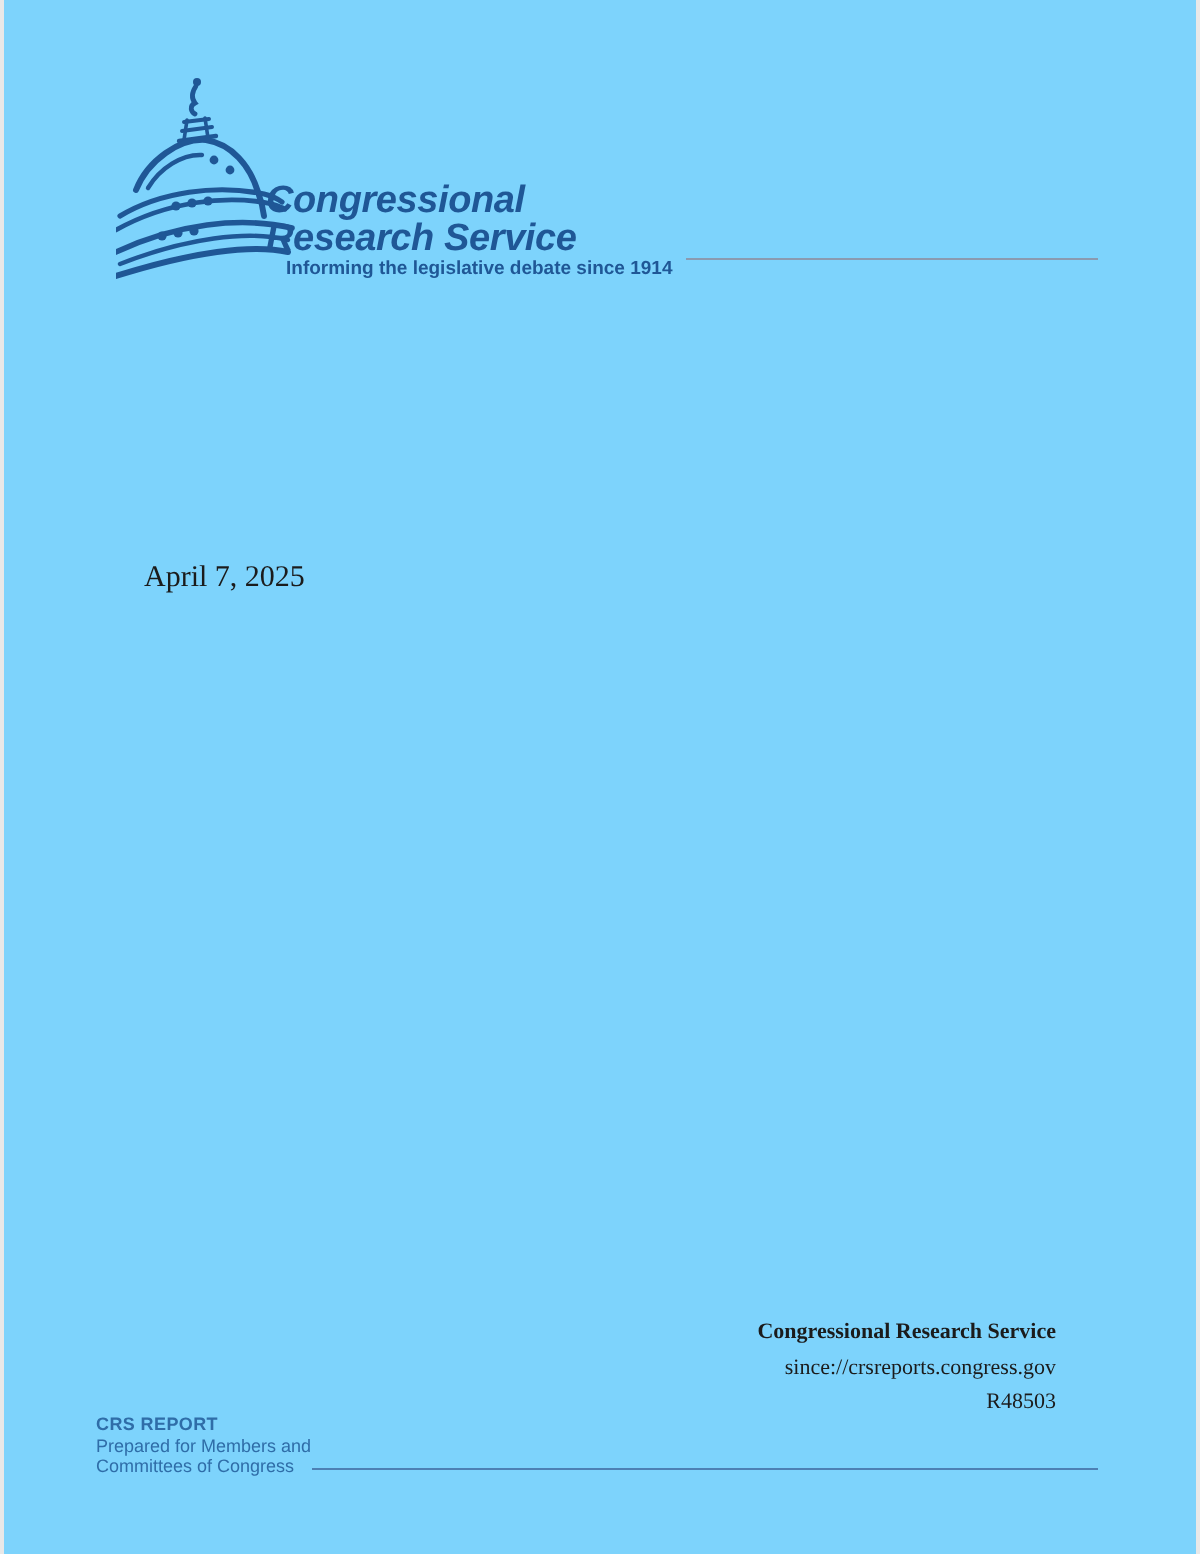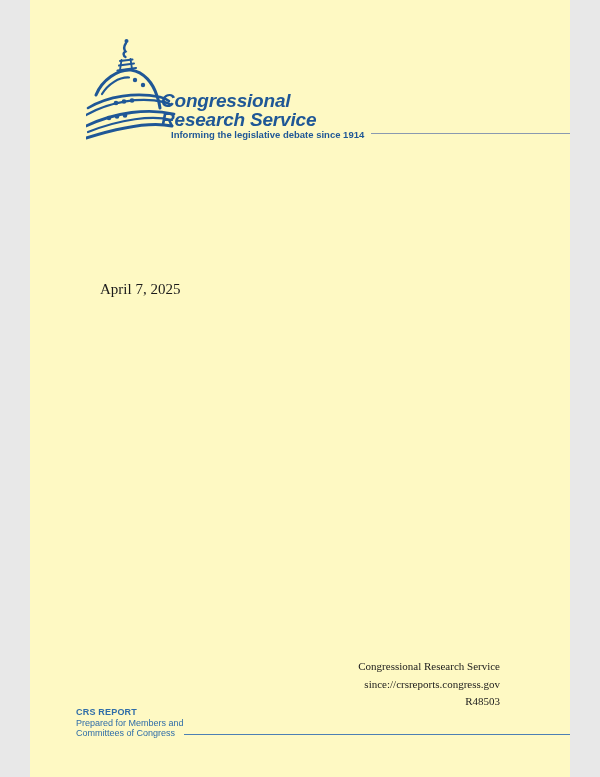--- a/index.html
+++ b/index.html
@@ -4,55 +4,55 @@
 <style>
   :root{
     --brand-blue:#1f5796;
     --footer-blue:#2f6da8;
     --rule-blue:#4d80b4;
     --header-rule:#8a9ab0;
     --text-black:#1b1b1b;
   }
   html,body{margin:0;padding:0;background:#e8e8e8;}
   .page{
-    position:relative;width:540px;height:777px;background:#fef9c3;
+    position:relative;width:596px;height:777px;background:#7dd3fc;
     overflow:hidden;font-family:"Liberation Sans",sans-serif;margin:0 auto;
   }
   
   .logo-art{position:absolute;left:56px;top:38px;width:132px;height:102px;}
   .logo-art svg{display:block;width:100%;height:100%;}
   .logo-text{
     position:absolute;left:131px;top:92px;
     color:var(--brand-blue);font-style:italic;font-weight:bold;
     font-size:19px;line-height:18.5px;letter-spacing:-0.2px;white-space:nowrap;
   }
   .tagline-row{
     position:absolute;left:141px;top:129px;width:406px;
-    display:flex;align-items:center;
+    display:flex;align-items:flex-start;
     color:var(--brand-blue);font-size:9.5px;font-weight:bold;white-space:nowrap;
   }
   .tagline-rule{flex:1;margin-left:7px;margin-bottom:2px;border-bottom:1.4px solid var(--header-rule);}
   
   .title{
     position:absolute;left:70px;top:167px;
     font-family:"Liberation Serif",serif;font-weight:bold;
     font-size:22.5px;line-height:30px;letter-spacing:0.2px;
     color:var(--text-black);white-space:nowrap;
   }
   .date{
     position:absolute;left:70px;top:281px;
     font-family:Liberation Serif, serif;font-size:15px;color:var(--text-black);
   }
   
   .footer-right{
     position:absolute;right:70px;top:658px;text-align:right;
     font-family:"Liberation Serif",serif;font-size:11px;line-height:17.5px;
     color:var(--text-black);white-space:nowrap;
   }
-  .footer-right .org{font-weight:normal;}
+  .footer-right .org{font-weight:bold;}
   
   .footer-left{
     position:absolute;left:46px;top:707px;
     font-size:9px;line-height:10.5px;color:var(--footer-blue);white-space:nowrap;
   }
   .footer-left .label{font-weight:bold;letter-spacing:0.2px;}
   .footer-rule{
     position:absolute;left:154px;top:734px;width:393px;
     border-top:1.4px solid var(--rule-blue);
   }

